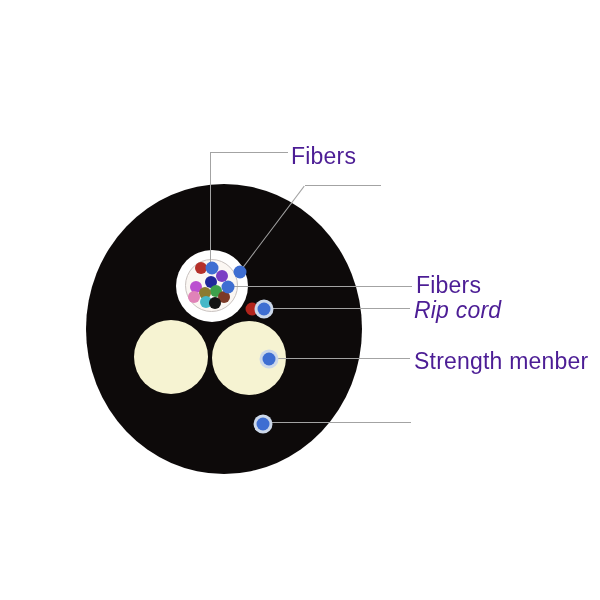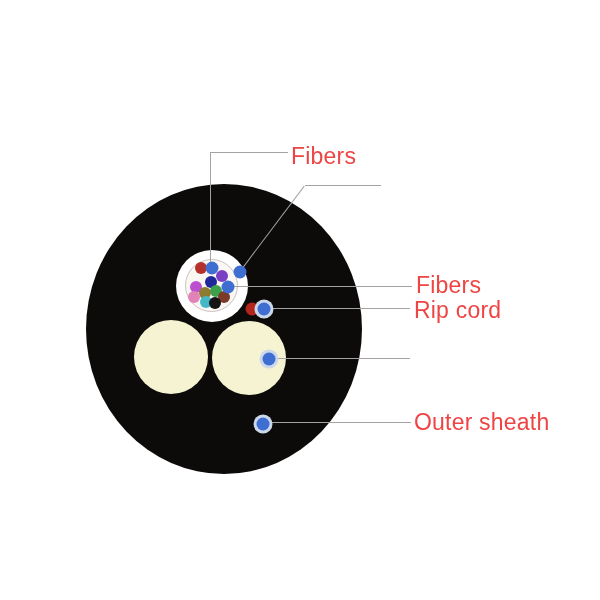--- a/index.html
+++ b/index.html
@@ -73,27 +73,27 @@
   .rip-cord-line       { left: 271px; top: 308px; width: 139px; }
   .strength-line       { left: 277px; top: 358px; width: 133px; }
   .outer-sheath-line   { left: 271px; top: 422px; width: 140px; }
 
   
   .callout-label {
     position: absolute;
     font-size: 23px;
     line-height: 24px;
     letter-spacing: 0.2px;
-    color: #ef4444;
+    color: #4c1d95;
     white-space: nowrap;
   }
   .label-fibers          { left: 291px; top: 144px; }
   .label-loose-tube      { left: 385px; top: 175px; }
   .label-jelly           { left: 416px; top: 273px; }
-  .label-rip-cord        { left: 414px; top: 298px; }
+  .label-rip-cord        { left: 414px; top: 298px; font-style: italic; }
   .label-strength-member { left: 414px; top: 349px; }
   .label-outer-sheath    { left: 414px; top: 410px; }
 </style>
 </head>
 <body>
 
 <div id="stage">
 
   <div class="abs outer-sheath" style="background: rgb(13, 10, 10);"></div>
 
@@ -129,14 +129,14 @@
       <div class="dot marker-dot" style="left: 240px; top: 272px; background: rgb(62, 110, 210);"></div>
       <div class="dot marker-dot" style="left: 228px; top: 287px; background: rgb(62, 110, 210);"></div>
       <div class="dot marker-dot marker-ring" style="left: 264px; top: 309px; background: rgb(62, 110, 210);"></div>
       <div class="dot marker-dot marker-ring" style="left: 269px; top: 359px; background: rgb(62, 110, 210);"></div>
       <div class="dot marker-dot marker-ring" style="left: 263px; top: 424px; background: rgb(62, 110, 210);"></div>
     </div>
 
   <span class="callout-label label-fibers">Fibers</span>
   <span class="callout-label label-jelly">Fibers</span>
   <span class="callout-label label-rip-cord">Rip cord</span>
-  <span class="callout-label label-outer-sheath">Outer sheath</span>
+  <span class="callout-label label-strength-member">Strength menber</span>
 </div>
 
 </body></html>

